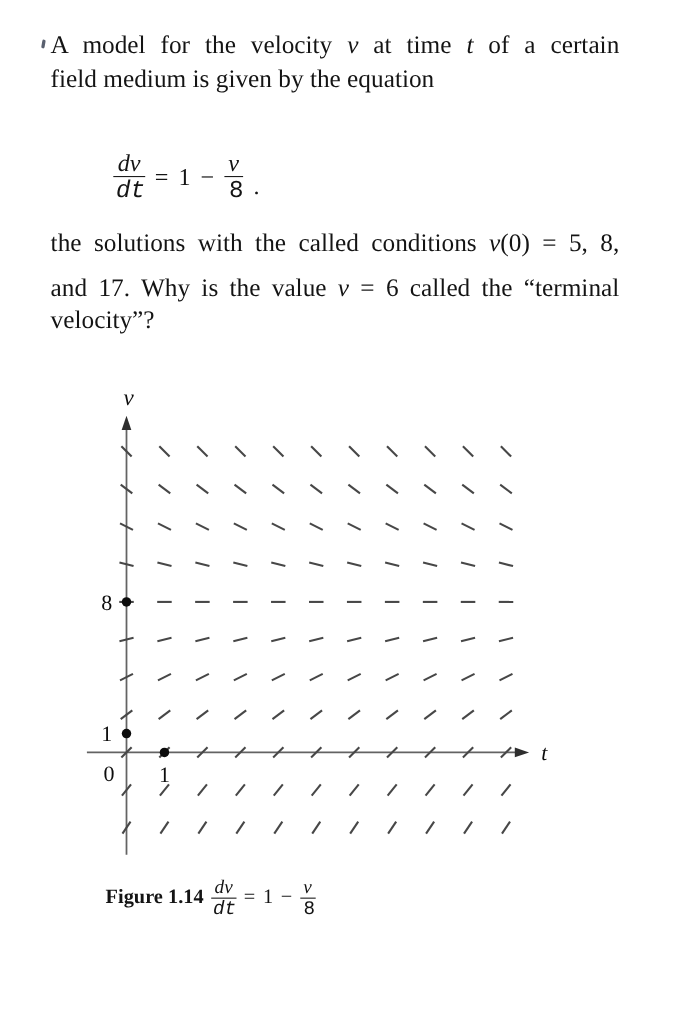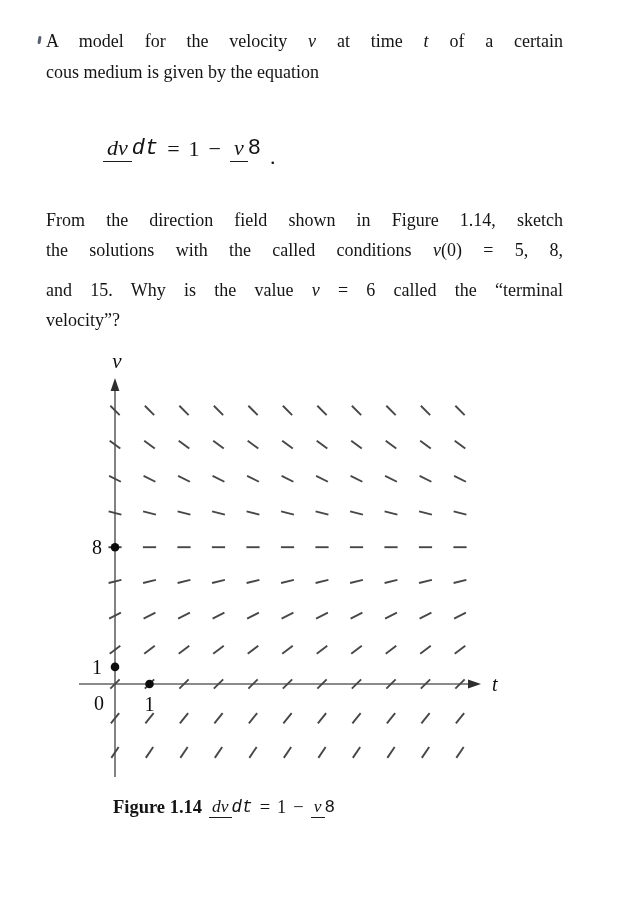--- a/index.html
+++ b/index.html
@@ -4,75 +4,74 @@
 <style>
   html,body{margin:0;padding:0;}
   body{
     width:632px;height:924px;background:#ffffff;position:relative;overflow:hidden;
     font-family:"Liberation Serif", serif;color:#141414;
     -webkit-font-smoothing:antialiased;
   }
   .page{position:absolute;inset:0;}
   .stray{position:absolute;left:38px;top:36px;width:3px;height:8px;background:#3c4456;
          border-radius:2px;transform:rotate(10deg);opacity:.85;}
-  .para{position:absolute;left:46px;width:517px;font-size:18px;line-height:30.5px;}
+  .para{position:absolute;left:46px;width:517px;font-size:23px;line-height:30.5px;}
   .p1{top:26px;}
   .p2{top:206px;line-height:29.5px;}
   .line{text-align:justify;text-align-last:justify;white-space:normal;}
   .line.noj{text-align:left;text-align-last:left;}
   .gap-above{margin-top:11px;}
   .it{font-style:italic;}
   .equation{
     position:absolute;left:103px;top:136px;display:flex;align-items:center;
     font-size:22px;gap:9px;
   }
-  .frac{display:inline-flex;align-items:flex-start;line-height:1.06;}
+  .frac{display:inline-flex;flex-direction:column;align-items:flex-end;line-height:1.06;}
   .frac .num{border-bottom:1.6px solid #1c1c1c;padding:0 4px 1px;}
   .frac .den{padding-top:1px;font-family:Liberation Mono, monospace;}
   .period{position:relative;top:8px;}
   .figure{position:absolute;left:0;top:352px;width:632px;height:440px;}
   .caption{
-    position:absolute;left:113px;top:797px;display:flex;align-items:center;
+    position:absolute;left:96px;top:797px;display:flex;align-items:center;
     font-size:18.5px;gap:7px;white-space:nowrap;
   }
   .caption .frac{font-size:17.5px;line-height:1.04;}
   .caption .frac .num{border-bottom-width:1.3px;padding:0 3px 1px;}
   .bold{font-weight:bold;}
 </style>
 </head>
 <body>
 
 <div class="page">
 
   <div class="stray"></div>
 
   <div class="para p1">
     <div class="line"><span>A model for the velocity </span><span class="it">v</span><span> at time </span><span class="it">t</span><span> of a certain</span></div>
-    <div class="line noj"><span>cous medium is given by the equation</span></div>
+    <div class="line noj"><span>field medium is given by the equation</span></div>
   </div>
 
   <div class="equation">
     <span class="frac">
         <span class="num it">dv</span>
         <span class="den it">dt</span>
       </span>
     <span>=</span>
     <span>1</span>
     <span>−</span>
     <span class="frac">
         <span class="num it">v</span>
         <span class="den">8</span>
       </span>
     <span class="period">.</span>
   </div>
 
   <div class="para p2">
-    <div class="line"><span>From the direction field shown in Figure 1.14, sketch</span></div>
     <div class="line"><span>the solutions with the called conditions </span><span class="it">v</span><span>(0) = 5, 8,</span></div>
-    <div class="line gap-above"><span>and 15. Why is the value </span><span class="it">v</span><span> = 6 called the “terminal</span></div>
+    <div class="line gap-above"><span>and 17. Why is the value </span><span class="it">v</span><span> = 6 called the “terminal</span></div>
     <div class="line noj"><span>velocity”?</span></div>
   </div>
 
   <div class="figure">
     <svg id="dirfield" width="632" height="440" viewBox="0 0 632 440" xmlns="http://www.w3.org/2000/svg">
         <line x1="115" y1="36" x2="115" y2="425" stroke="#636363" stroke-width="1.6"></line>
         <line x1="79" y1="332" x2="469" y2="332" stroke="#636363" stroke-width="1.6"></line>
         <polygon points="115,26 110.6,39 119.4,39" fill="#2e2e2e"></polygon>
         <polygon points="481,332 468,327.6 468,336.4" fill="#2e2e2e"></polygon>
         <line x1="110.33309524416879" y1="53.733095244168766" x2="119.66690475583121" y2="63.06690475583119" stroke="#474747" stroke-width="1.9"></line>

